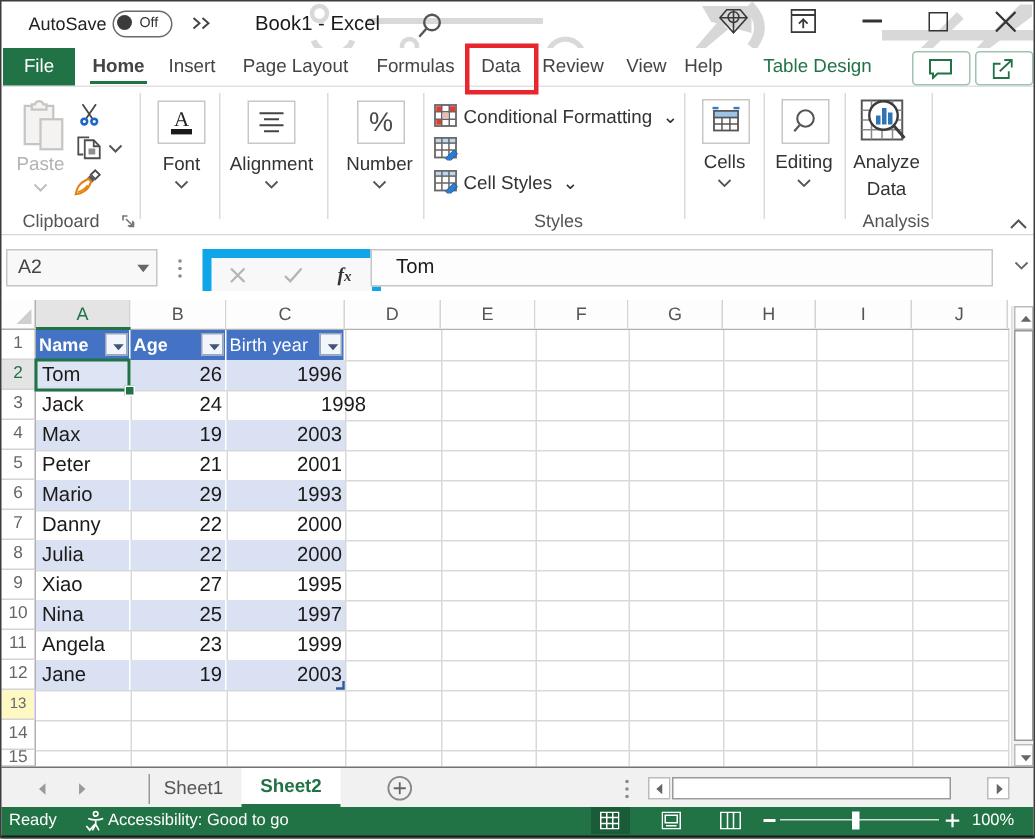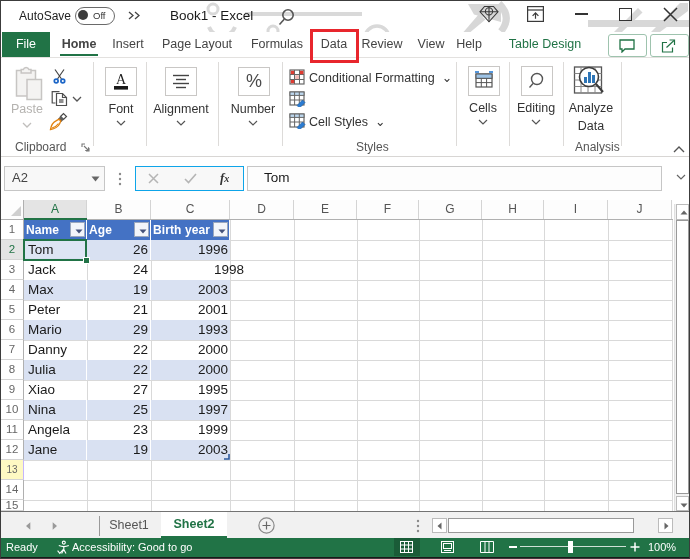--- a/index.html
+++ b/index.html
@@ -262,21 +262,21 @@
         <path d="M 0.5 0.5 L 8.5 0.5 L 4.5 5.5 Z" fill="#666"></path>
       </svg>
     </div>
 <svg class="abs" style="left:117px;top:172px;margin-top:-157px;" width="4" height="14" viewBox="0 0 4 14">
       <g fill="#8a8a8a">
         <circle cx="2" cy="2" r="1.2"></circle>
         <circle cx="2" cy="7" r="1.2"></circle>
         <circle cx="2" cy="12" r="1.2"></circle>
       </g>
     </svg>
-<div class="abs" style="left:134px;top:9px;width:107px;height:23px;border:1px solid #0ea5e9;background:#f8f8f8;">
+<div class="abs" style="left:134px;top:9px;width:107px;height:23px;border:6px solid #0ea5e9;background:#f8f8f8;">
       <svg class="abs" style="left:12px;top:6px;" width="11" height="11" viewBox="0 0 11 11">
         <path d="M 1 1 L 10 10 M 10 1 L 1 10" stroke="#b5b5b5" stroke-width="1.5"></path>
       </svg>
       <svg class="abs" style="left:48px;top:6px;" width="13" height="11" viewBox="0 0 13 11">
         <path d="M 1 6 L 4.5 9.5 L 12 1" fill="none" stroke="#b5b5b5" stroke-width="1.6"></path>
       </svg>
       <div class="abs" style="left:84px;top:3px;font-size:13px;font-style:italic;color:#333;font-family:'Liberation Serif',serif;font-weight:bold;">f<span style="font-size:10px;">x</span></div>
     </div>
 <div class="abs" style="left:246px;top:9px;width:413px;height:23px;border:1px solid #c6c6c6;background:#fdfdfd;">
       <div class="abs" style="left:16px;top:3px;font-size:13.5px;color:#1a1a1a;">Tom</div>
@@ -352,21 +352,21 @@
         <path d="M 0.5 0.5 L 7.5 0.5 L 4 4.5 Z" fill="#44527a"></path>
       </svg>
     </div>
 <div class="abs" style="left:88px;top:26px;font-size:12px;font-weight:bold;color:#fff;line-height:20px;letter-spacing:0.1px;">Age</div>
 <div class="abs" style="left:149px;top:26px;width:1px;height:20px;background:#fff;"></div>
 <div class="abs" style="left:133px;top:28px;width:15px;height:15px;background:#f2f5fa;border:1px solid #9aa7bd;box-sizing:border-box;">
       <svg class="abs" style="left:3.5px;top:5.5px;" width="8" height="5" viewBox="0 0 8 5">
         <path d="M 0.5 0.5 L 7.5 0.5 L 4 4.5 Z" fill="#44527a"></path>
       </svg>
     </div>
-<div class="abs" style="left:152px;top:26px;font-size:12px;font-weight:bold;color:#fff;line-height:20px;letter-spacing:0.1px;">Birth year</div>
+<div class="abs" style="left:152px;top:26px;font-size:12px;font-weight:normal;color:#fff;line-height:20px;letter-spacing:0.1px;">Birth year</div>
 <div class="abs" style="left:228px;top:26px;width:1px;height:20px;background:#fff;"></div>
 <div class="abs" style="left:212px;top:28px;width:15px;height:15px;background:#f2f5fa;border:1px solid #9aa7bd;box-sizing:border-box;">
       <svg class="abs" style="left:3.5px;top:5.5px;" width="8" height="5" viewBox="0 0 8 5">
         <path d="M 0.5 0.5 L 7.5 0.5 L 4 4.5 Z" fill="#44527a"></path>
       </svg>
     </div>
 <div class="abs" style="left:23px;top:46px;width:206px;height:20px;background:#d9e1f2;"></div>
 <div class="abs" style="left:85px;top:46px;width:1px;height:20px;background:#fff;"></div>
 <div class="abs" style="left:149px;top:46px;width:1px;height:20px;background:#fff;"></div>
 <div class="abs" style="left:27px;top:46px;font-size:13.5px;color:#1a1a1a;line-height:20px;">Tom</div>

